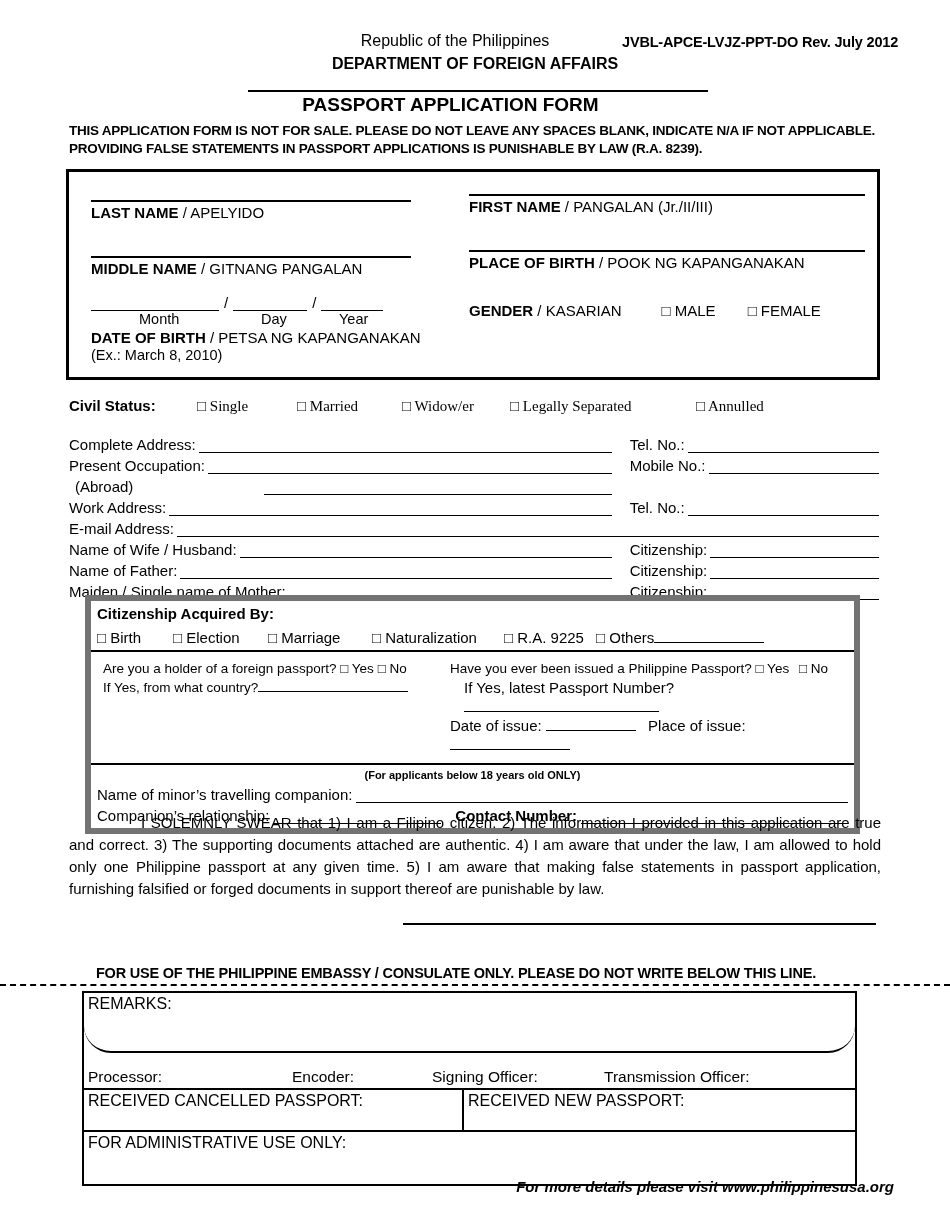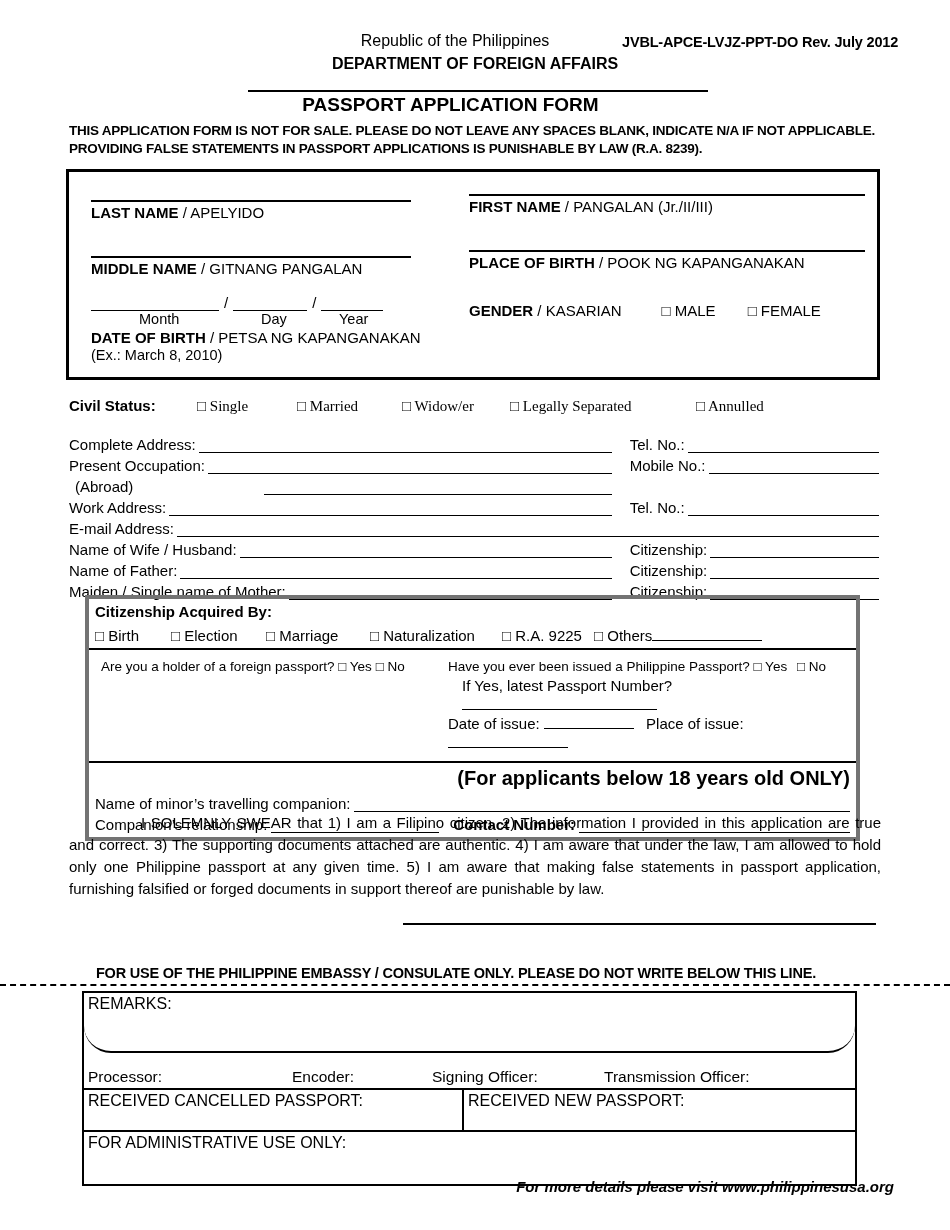--- a/index.html
+++ b/index.html
@@ -161,21 +161,21 @@
   .arow .lab { flex: 0 0 auto; padding-right: 3px; }
   .arow .ln { border-bottom: 1px solid #000; height: 15px; flex: 1 1 auto; }
   .left-col { width: 555px; display: flex; align-items: flex-end; }
   .right-col { width: 255px; display: flex; align-items: flex-end; margin-left: 18px; }
 
   
   .citbox {
     position: absolute;
     left: 85px; top: 595px;
     width: 775px;
-    border: 4px solid #737373;
+    border: 6px solid #737373;
     font-size: 15px;
   }
   .citbox .sec { border-bottom: 2px solid #000; padding: 4px 6px; }
   .citbox .sec:last-child { border-bottom: none; }
   .cit-head { font-weight: bold; font-size: 15px; }
   .cit-opts { margin-top: 7px; white-space: nowrap; font-size: 15px; }
   .cit-opts .op { display:inline-block; }
   .cit-opts .p1 { width: 76px; }
   .cit-opts .p2 { width: 95px; }
   .cit-opts .p3 { width: 104px; }
@@ -183,23 +183,23 @@
   .cit-opts .p5 { width: 92px; }
   .cit-opts .othln { display:inline-block; width: 110px; border-bottom: 1px solid #000; height: 14px; }
 
   .pp-sec { display: flex; padding: 0; }
   .pp-left { width: 345px; padding: 3px 6px 5px 6px; font-size: 13.5px; line-height: 19px; }
   .pp-right { flex: 1; padding: 3px 6px 5px 8px; font-size: 13.5px; line-height: 19px; }
   .inl { border-bottom: 1px solid #000; display: inline-block; height: 14px; }
   .big { font-size: 15px; }
 
   .minor-title {
-    text-align: right;
-    font-weight: bold;
-    font-size: 20px;
+    text-align: center;
+    font-weight: bold;
+    font-size: 11px;
     padding-bottom: 1px;
   }
   .minor-row { display: flex; align-items: flex-end; height: 21px; font-size: 15px; white-space: nowrap; }
 
   
   .oath {
     position: absolute;
     left: 69px; top: 812px;
     width: 812px;
     font-size: 15px;
@@ -425,20 +425,23 @@
         <span class="op p1">□ Birth</span><span class="op p2">□ Election</span><span class="op p3">□ Marriage</span><span class="op p4">□ Naturalization</span><span class="op p5">□ R.A. 9225</span><span>□ Others</span><span class="othln"></span>
       </div>
     </div>
 
     <div class="sec pp-sec">
       <div class="pp-left">
         <div>
           <span>Are you a holder of a foreign passport?</span>
           <span>□ Yes</span>
           <span>□ No</span>
+        </div>
+        <div>
+          <span>If Yes, from what country?</span><span class="inl" style="width:150px"></span>
         </div>
       </div>
       <div class="pp-right">
         <div>
           <span>Have you ever been issued a Philippine Passport?</span>
           <span>□ Yes</span>
           <span style="padding-left:6px">□ No</span>
         </div>
         <div class="big" style="padding-left:14px">
           <span>If Yes, latest Passport Number?</span>

